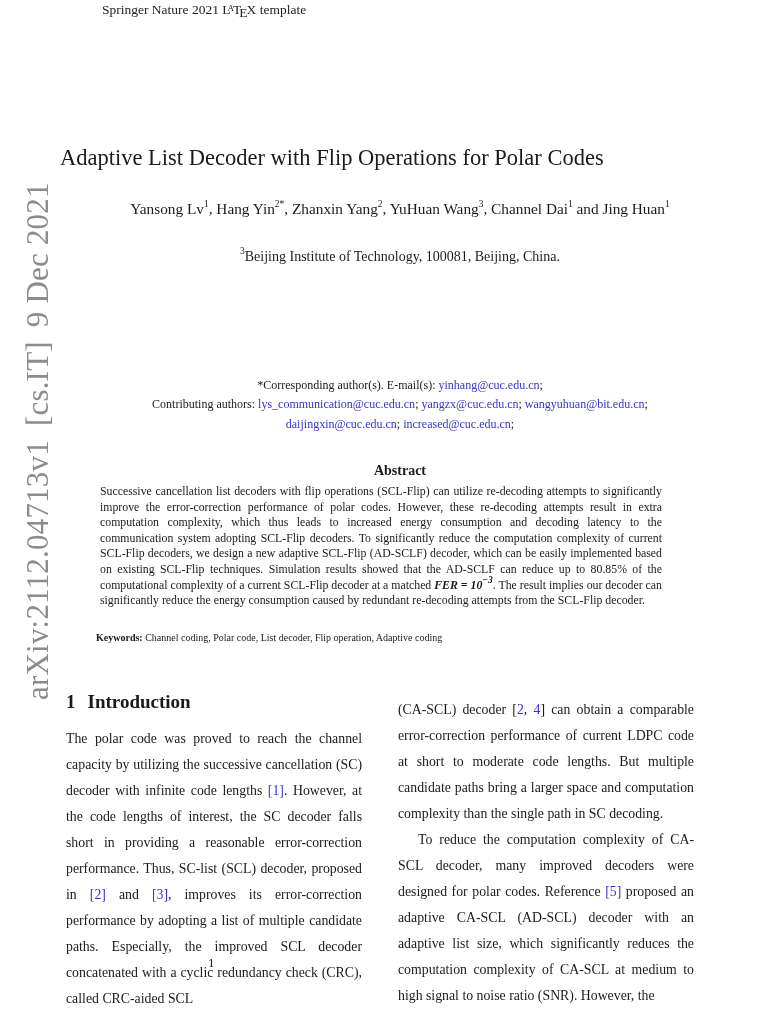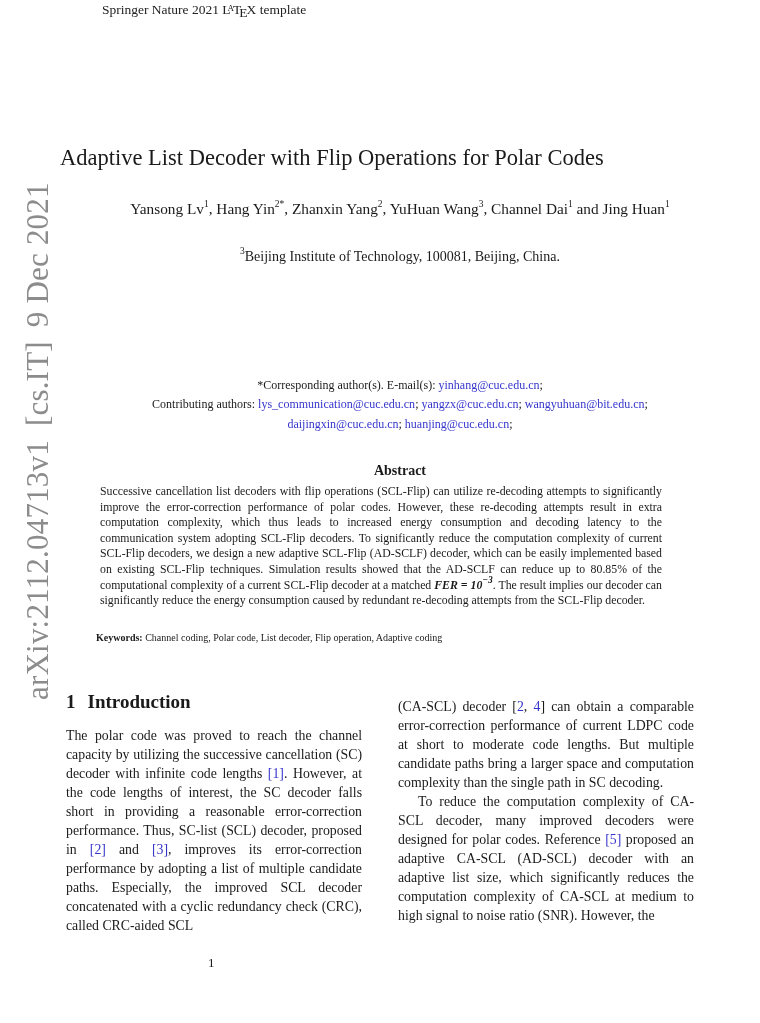--- a/index.html
+++ b/index.html
@@ -52,21 +52,21 @@
     position: absolute; left: 96px; width: 562px; top: 632px;
     font-size: 10px;
   }
   .section-heading {
     position: absolute; left: 66px; top: 691px;
     font-weight: bold; font-size: 19px;
   }
   .section-heading .num { margin-right: 12px; }
   .col {
     position: absolute; top: 697px; width: 296px;
-    text-align: justify; font-size: 13.8px; line-height: 19px;
+    text-align: justify; font-size: 13.8px; line-height: 26px;
   }
   .col-left { left: 66px; top: 726px; }
   .col-right { left: 398px; }
   .col p { margin: 0; }
   .col p.indent { text-indent: 20px; }
   .cite { color: #3535cc; }
   .page-number {
     position: absolute; left: 208px; top: 955px; font-size: 13px;
   }
 </style>
@@ -82,21 +82,21 @@
 <div class="authors serif">
   <span><span>Yansong Lv</span><sup>1</sup><span>, </span></span><span><span>Hang Yin</span><sup>2*</sup><span>, </span></span><span><span>Zhanxin Yang</span><sup>2</sup><span>, </span></span><span><span>YuHuan Wang</span><sup>3</sup><span>, </span></span><span><span>Channel Dai</span><sup>1</sup><span> and </span></span><span><span>Jing Huan</span><sup>1</sup></span>
 </div>
 
 <div class="affils serif">
   <div><sup>3</sup><span>Beijing Institute of Technology,  100081, Beijing, China.</span></div>
 </div>
 
 <div class="contacts serif">
   <div><span>*Corresponding author(s). E-mail(s): </span><a class="email">yinhang@cuc.edu.cn</a><span>;</span></div>
-  <div style="padding:0 60px;"><span>Contributing authors: </span><a class="email">lys_communication@cuc.edu.cn</a>; <a class="email">yangzx@cuc.edu.cn</a>; <a class="email">wangyuhuan@bit.edu.cn</a>; <a class="email">daijingxin@cuc.edu.cn</a>; <a class="email">huanjing@cuc.edu.cn</a>;</div>
+  <div style="padding:0 60px;"><span>Contributing authors: </span><a class="email">lys_communication@cuc.edu.cn</a>; <a class="email">yangzx@cuc.edu.cn</a>; <a class="email">wangyuhuan@bit.edu.cn</a>; <a class="email">daijingxin@cuc.edu.cn</a>; <a class="email">increased@cuc.edu.cn</a>;</div>
 </div>
 
 <div class="abstract-heading serif">Abstract</div>
 
 <div class="abstract-body serif"><span>Successive cancellation list decoders with flip operations (SCL-Flip) can utilize re-decoding attempts to significantly improve the error-correction performance of polar codes. However, these re-decoding attempts result in extra computation complexity, which thus leads to increased energy consumption and decoding latency to the communication system adopting SCL-Flip decoders. To significantly reduce the computation complexity of current SCL-Flip decoders, we design a new adaptive SCL-Flip (AD-SCLF) decoder, which can be easily implemented based on existing SCL-Flip techniques. Simulation results showed that the AD-SCLF can reduce up to 80.85% of the computational complexity of a current SCL-Flip decoder at a matched </span><b class="math"><span>FER = 10</span><sup>−3</sup></b><span>. The result implies our decoder can significantly reduce the energy consumption caused by redundant re-decoding attempts from the SCL-Flip decoder.</span></div>
 
 <div class="keywords serif"><b>Keywords:</b><span> Channel coding, Polar code, List decoder, Flip operation, Adaptive coding</span></div>
 
 <div class="section-heading serif"><span class="num">1</span><span>Introduction</span></div>
 

